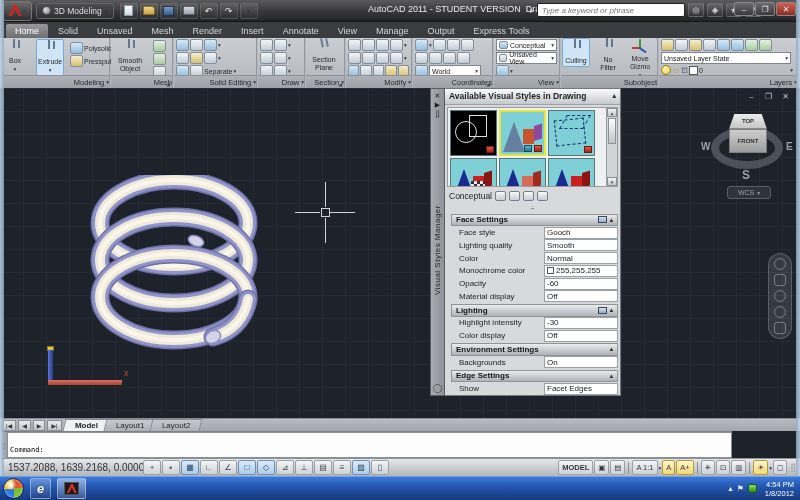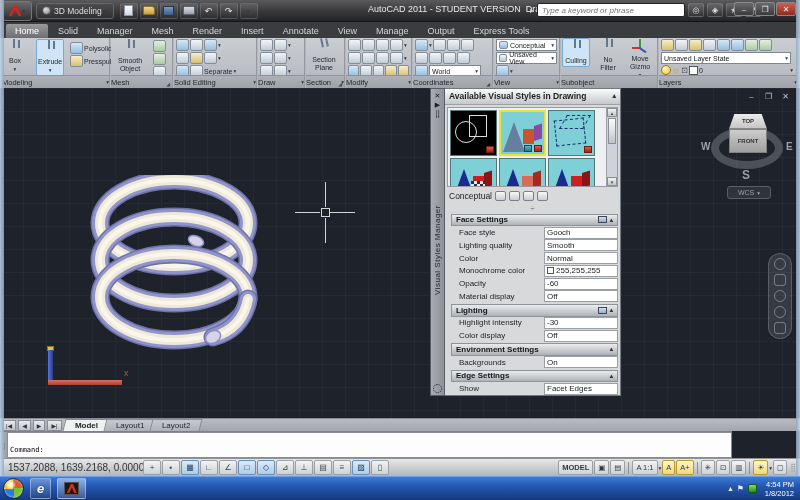--- a/index.html
+++ b/index.html
@@ -31,21 +31,21 @@
 
   
   .tabbar { left:0; top:22px; width:800px; height:16px; background:#3a3c40; display:flex; align-items:flex-end; padding-left:6px; gap:1px; z-index:29; }
   .rtab { font-size:9px; color:#d6d6d6; padding:2px 9px 2px 9px; }
   .rtab.active { background:linear-gradient(#9a9a9c,#6e6e70); color:#fff; border-radius:2px 2px 0 0; }
 
   
   .ribbon { left:0; top:38px; width:800px; height:50px; background:#b4b8be; z-index:28; }
   .panel { position:absolute; top:0; height:50px; background:linear-gradient(#caced3,#b2b6bc); border-right:1px solid #94989e; }
   .pbody { height:37px; position:relative; padding:2px; }
-  .plabel { height:13px; background:linear-gradient(#aeb2b8,#9ea2a8); border-top:1px solid #8e9298; font-size:7.5px; color:#24282c; display:flex; align-items:center; justify-content:space-between; gap:2px; position:relative; }
+  .plabel { height:13px; background:linear-gradient(#aeb2b8,#9ea2a8); border-top:1px solid #8e9298; font-size:7.5px; color:#24282c; display:flex; align-items:center; justify-content:flex-end; gap:2px; position:relative; }
   .plabel .lnch { position:absolute; right:2px; bottom:1px; font-size:5px; color:#45494e; }
   .bigb { position:absolute; display:flex; flex-direction:column; align-items:center; font-size:7px; color:#24282c; line-height:8px; text-align:center; border-radius:2px; padding:1px; }
   .bigb.sel { background:#cfe4f7; border:1px solid #7aa8d4; }
   .cube { width:20px; height:17px; }
   .cube .ct { height:6px; background:linear-gradient(#eaf4fc,#c2daec); border:1px solid #60788e; transform:skewX(-32deg); margin:0 3px; }
   .cube .cf { height:11px; background:linear-gradient(#bcd6ea,#86a8c6); border:1px solid #60788e; border-top:none; margin:0 0 0 0; }
   .cube.teal .ct { background:linear-gradient(#d2f0ec,#9ed8d0); }
   .cube.teal .cf { background:linear-gradient(#9ed4cc,#5aa49a); }
   .ic { width:13px; height:12px; border:1px solid #848e98; border-radius:2px; background:linear-gradient(#f2f5f8,#c2ccd6); display:inline-block; }
   .ic.b { background:linear-gradient(#d4e8f8,#96bede); }
@@ -236,21 +236,21 @@
       </div>
     <div class="wbtn close">
         <span>✕</span>
       </div>
   </div>
 </div>
 
 <div class="abs tabbar">
   <span class="rtab active">Home</span>
   <span class="rtab">Solid</span>
-  <span class="rtab">Manager</span>
+  <span class="rtab">Unsaved</span>
   <span class="rtab">Mesh</span>
   <span class="rtab">Render</span>
   <span class="rtab">Insert</span>
   <span class="rtab">Annotate</span>
   <span class="rtab">View</span>
   <span class="rtab">Manage</span>
   <span class="rtab">Output</span>
   <span class="rtab">Express Tools</span>
 </div>
 

